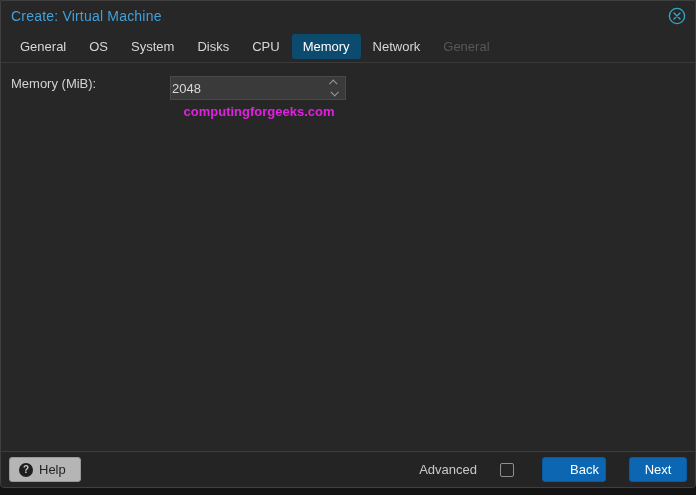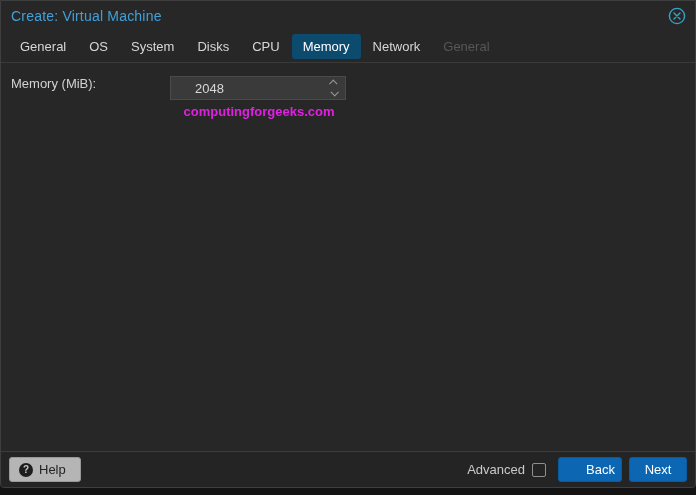--- a/index.html
+++ b/index.html
@@ -54,21 +54,21 @@
   }
   .form-label { width:159px; flex:0 0 159px; color:#d2d2d2; font-size:13px; }
   .field {
     width:176px; height:24px;
     background:#3a3a3a; border:1px solid #4a4a4a;
     display:flex; align-items:stretch;
   }
   .field input {
     flex:1 1 auto; min-width:0;
     background:transparent; border:none; outline:none;
-    color:#d8d8d8; font-size:13px; padding:0 0 0 24px;
+    color:#d8d8d8; font-size:13px; padding:0 0 0 1px;
     font-family:"Liberation Sans","DejaVu Sans",sans-serif;
   }
   .stepper {
     width:22px; flex:0 0 22px;
     display:flex; flex-direction:column;
     align-items:center; justify-content:center; gap:4px;
     cursor:pointer;
   }
   .chev { width:6px; height:6px; border-left:1.5px solid #9a9a9a; border-top:1.5px solid #9a9a9a; }
   .chev.up   { transform:rotate(45deg) translateY(1px); }
@@ -93,21 +93,21 @@
     color:#232323; font-size:13px;
     padding:4px 14px 4px 9px; cursor:pointer;
   }
   .q-icon {
     width:14px; height:14px; border-radius:50%;
     background:#1e1e1e; color:#c9c9c9;
     font-size:10px; font-weight:bold; line-height:14px;
     display:inline-flex; align-items:center; justify-content:center;
   }
   .footer-right {
-    margin-left:auto; display:flex; align-items:center; gap:7px;
+    margin-left:auto; display:flex; align-items:center; gap:23px;
   }
   .advanced-label { color:#c9c9c9; font-size:13px; }
   .checkbox {
     width:14px; height:14px;
     border:1px solid #8f8f8f; border-radius:2px;
     background:#242424; cursor:pointer;
     margin-right:5px;
   }
   .btn-blue {
     background:#0d66b1; color:#ffffff;

